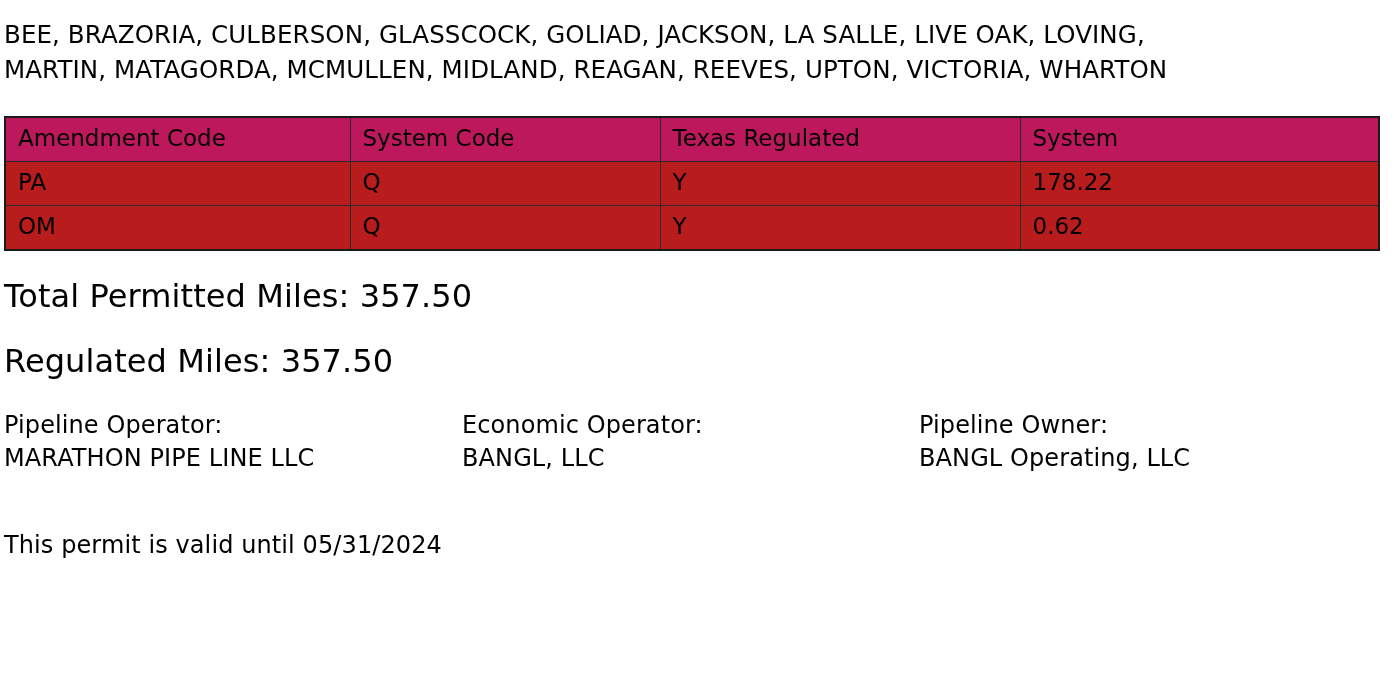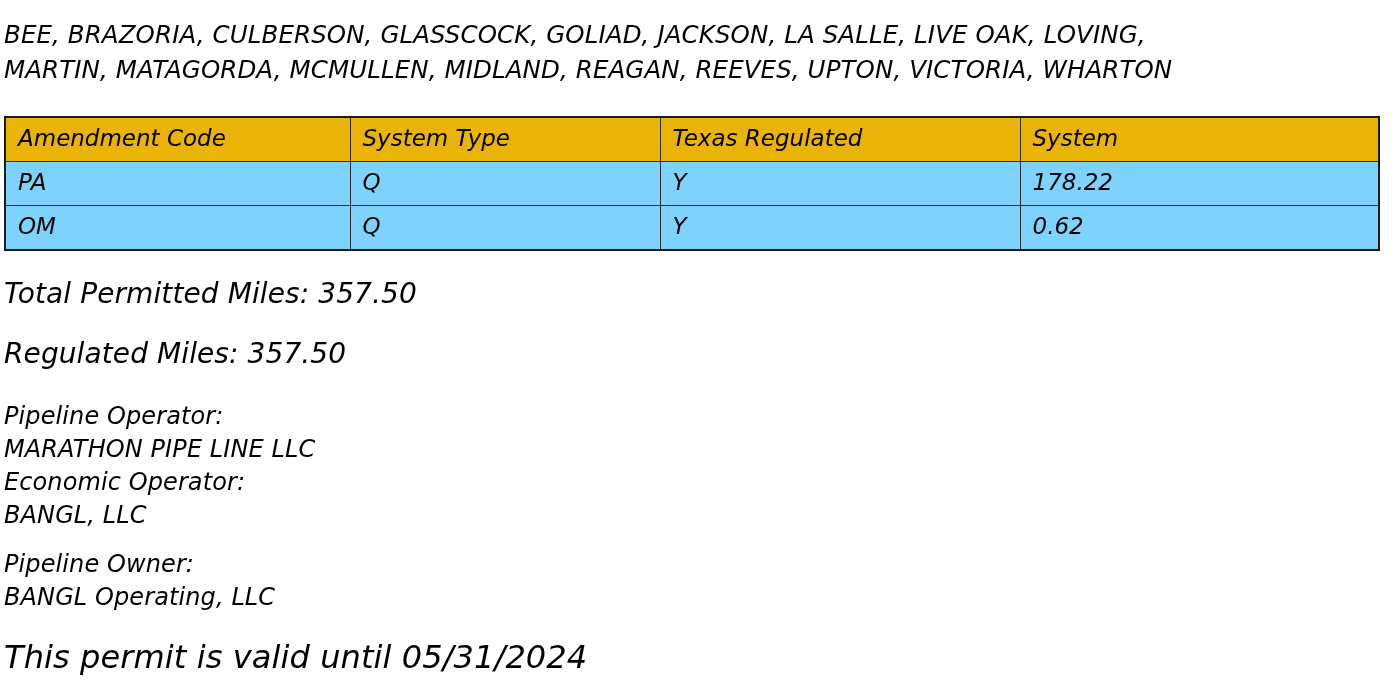--- a/index.html
+++ b/index.html
@@ -11,21 +11,20 @@
     width: 1394px;
     height: 700px;
     font-family: "DejaVu Sans", sans-serif;
     color: #000000;
     position: relative;
     overflow: hidden;
   }
   .page {
     padding: 18px 0 0 4px;
     box-sizing: border-box;
-    font-style: italic;
   }
   .counties {
     font-size: 24.5px;
     line-height: 1.42;
     letter-spacing: 0.1px;
     white-space: pre-line;
     margin: 0 0 28px 0;
   }
   table.permit-table {
     border-collapse: collapse;
@@ -41,56 +40,55 @@
     font-weight: normal;
     text-align: left;
     padding: 7px 10px 8px 12px;
     line-height: 1.1;
     height: 28px;
     vertical-align: middle;
     overflow: hidden;
     white-space: nowrap;
   }
   table.permit-table thead th {
-    background: #eab308;
+    background: #be185d;
   }
   table.permit-table tbody td {
-    background: #7dd3fc;
+    background: #b91c1c;
   }
   col.c1 { width: 345px; }
   col.c2 { width: 310px; }
   col.c3 { width: 360px; }
   col.c4 { width: 359px; }
 
   .totals {
     margin-top: 28px;
   }
   .totals .line {
-    font-size: 28px;
+    font-size: 32px;
     line-height: 1.1;
     margin: 8px 0 30px 0;
     letter-spacing: 0.1px;
   }
   .operators {
     margin-top: 8px;
     display: flex;
     font-size: 24px;
     line-height: 1.38;
     letter-spacing: 0.1px;
-    flex-direction: column;
   }
   .operators .col {
     white-space: pre-line;
   }
   .operators .col.op1 { width: 458px; }
   .operators .col.op2 { width: 457px; }
-  .operators .col.op3 { width: 400px; margin-top: 15px; }
+  .operators .col.op3 { width: 400px; }
   .validity {
-    margin-top: 24px;
-    font-size: 32px;
+    margin-top: 56px;
+    font-size: 24px;
     letter-spacing: 0.1px;
   }
 </style>
 </head>
 <body>
 
 <div class="page">
 
   <div class="counties">BEE, BRAZORIA, CULBERSON, GLASSCOCK, GOLIAD, JACKSON, LA SALLE, LIVE OAK, LOVING,
 MARTIN, MATAGORDA, MCMULLEN, MIDLAND, REAGAN, REEVES, UPTON, VICTORIA, WHARTON</div>
@@ -98,21 +96,21 @@
   <table class="permit-table">
     <colgroup>
       <col class="c1">
         <col class="c2">
         <col class="c3">
         <col class="c4">
     </colgroup>
     <thead>
       <tr>
         <th>Amendment Code</th>
-        <th>System Type</th>
+        <th>System Code</th>
         <th>Texas Regulated</th>
         <th>System</th>
       </tr>
     </thead>
     <tbody>
       <tr>
         <td>PA</td>
         <td>Q</td>
         <td>Y</td>
         <td>178.22</td>

